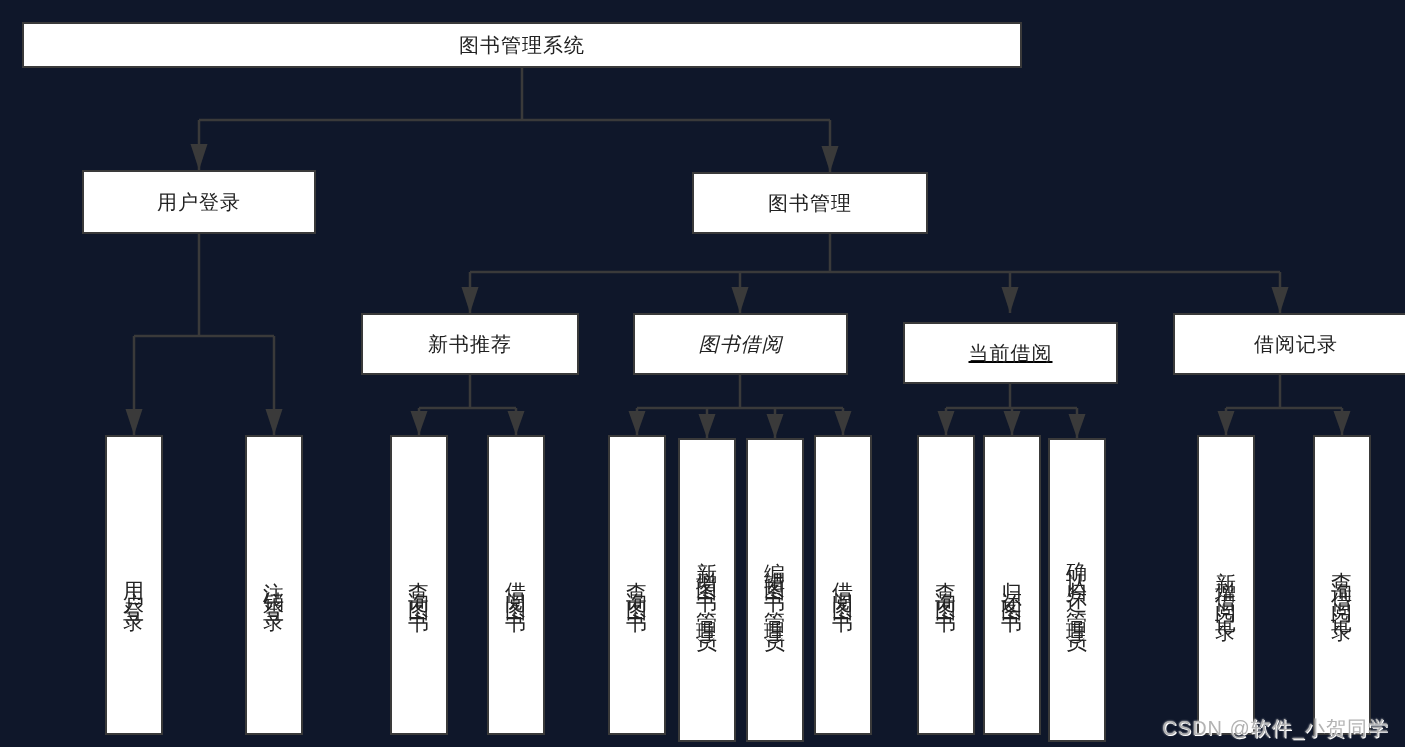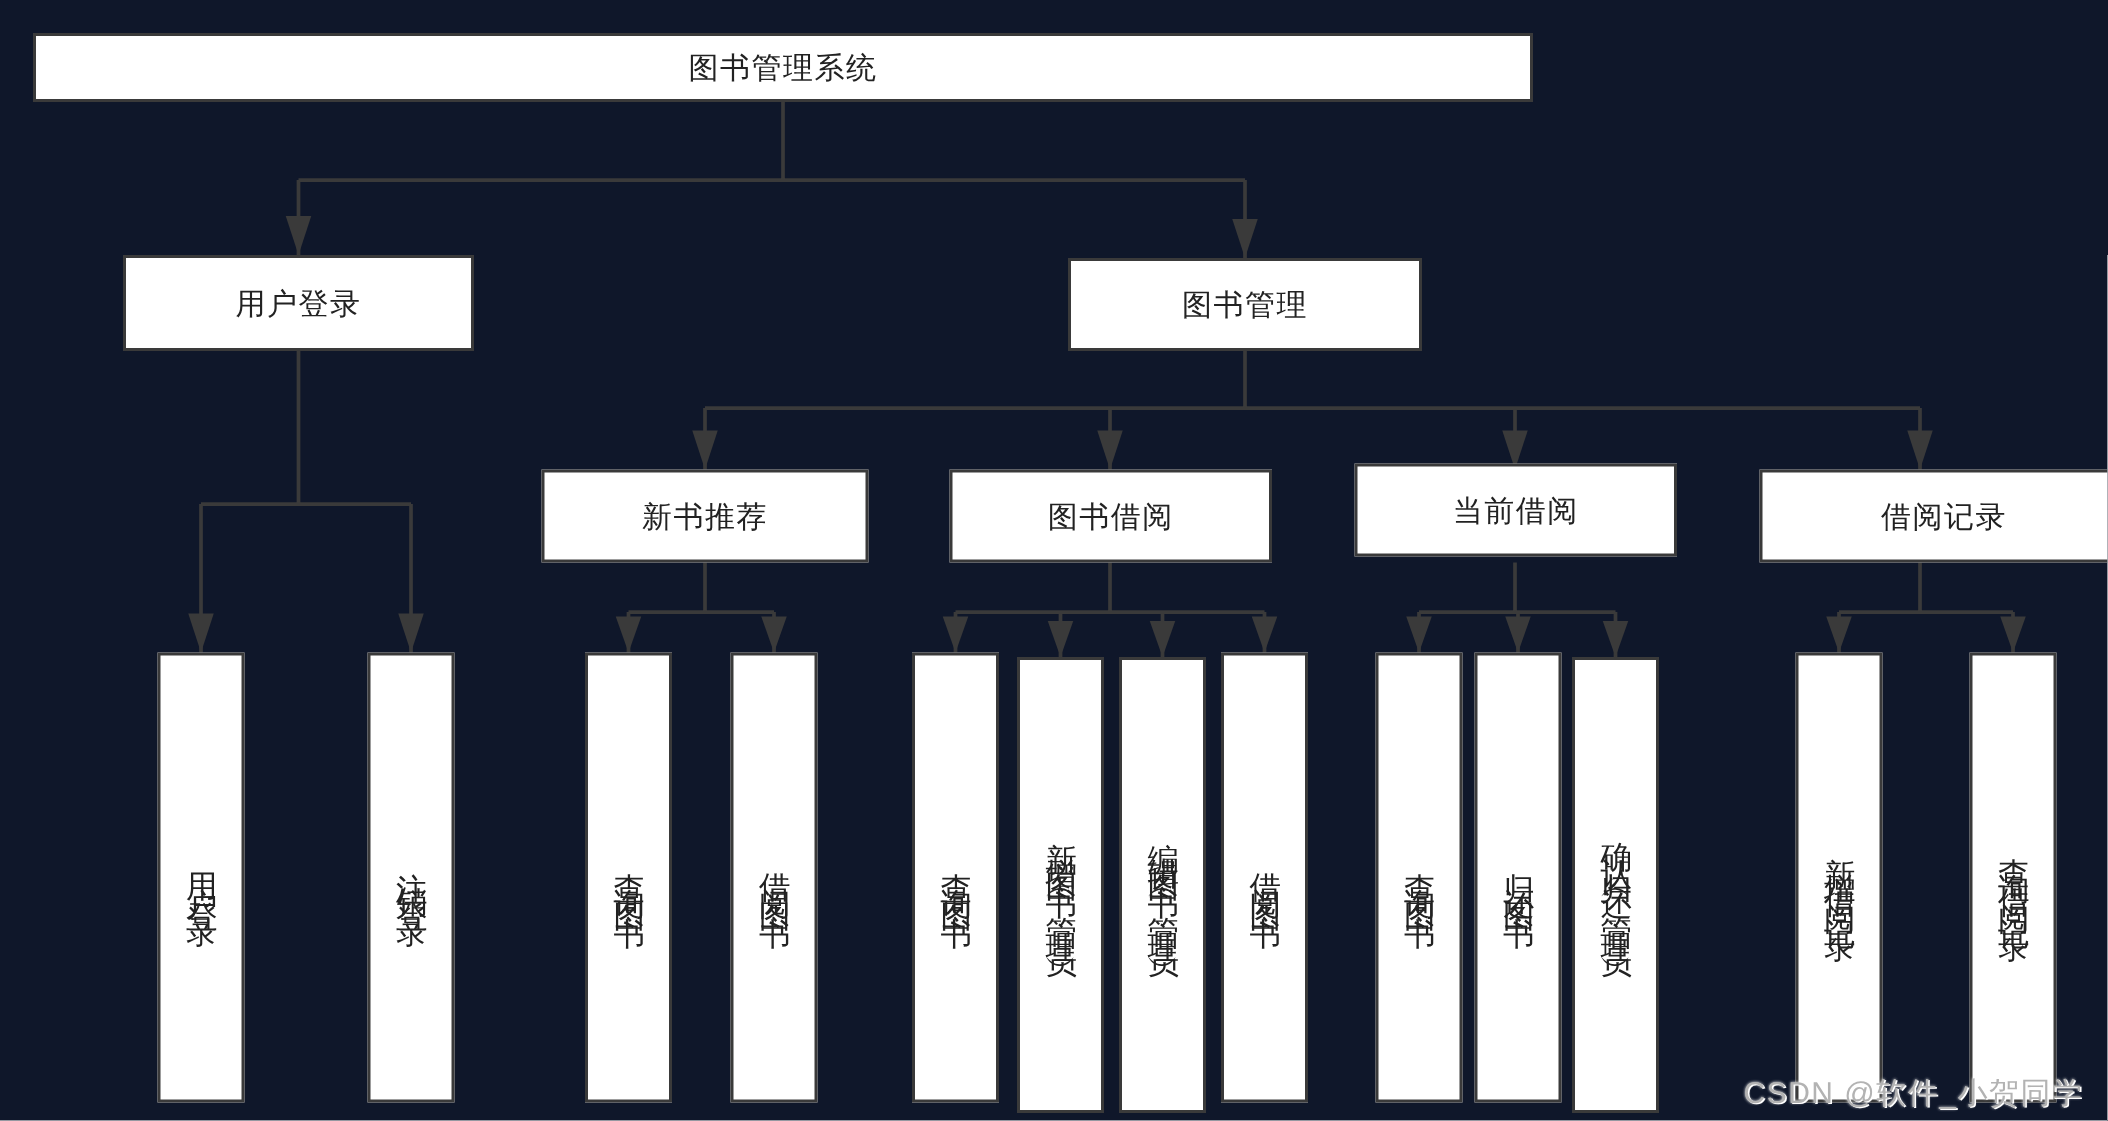--- a/index.html
+++ b/index.html
@@ -94,31 +94,31 @@
     </g>
   </svg>
 
   <div class="node" style="left:22px; top:22px; width:1000px; height:46px;">
     <span class="h-label">图书管理系统</span>
   </div>
 
   <div class="node" style="left:82px; top:170px; width:234px; height:64px;">
     <span class="h-label">用户登录</span>
   </div>
-  <div class="node" style="left:712px; top:172px; width:236px; height:62px;">
+  <div class="node" style="left:692px; top:172px; width:236px; height:62px;">
     <span class="h-label">图书管理</span>
   </div>
 
   <div class="node" style="left:361px; top:313px; width:218px; height:62px;align-items:center;">
     <span class="h-label">新书推荐</span>
   </div>
-  <div class="node" style="left:633px; top:313px; width:215px; height:62px;">
+  <div class="node" style="left:633px; top:313px; width:215px; height:62px;font-style:italic;">
     <span class="h-label">图书借阅</span>
   </div>
-  <div class="node" style="left:903px; top:309px; width:215px; height:62px;">
+  <div class="node" style="left:903px; top:322px; width:215px; height:62px;text-decoration:underline;">
     <span class="h-label">当前借阅</span>
   </div>
   <div class="node" style="left:1173px; top:313px; width:246px; height:62px;">
     <span class="h-label">借阅记录</span>
   </div>
 
   <div class="node leaf" style="left:105px; top:435px; width:58px; height:300px;">
     <span class="v-label">用户登录</span>
   </div>
   <div class="node leaf" style="left:245px; top:435px; width:58px; height:300px;">

